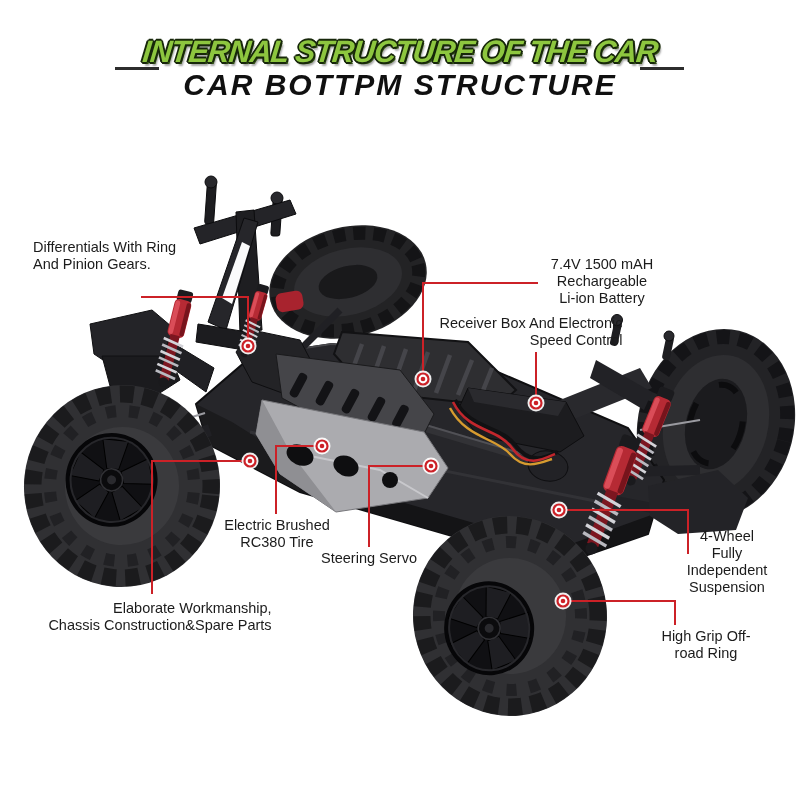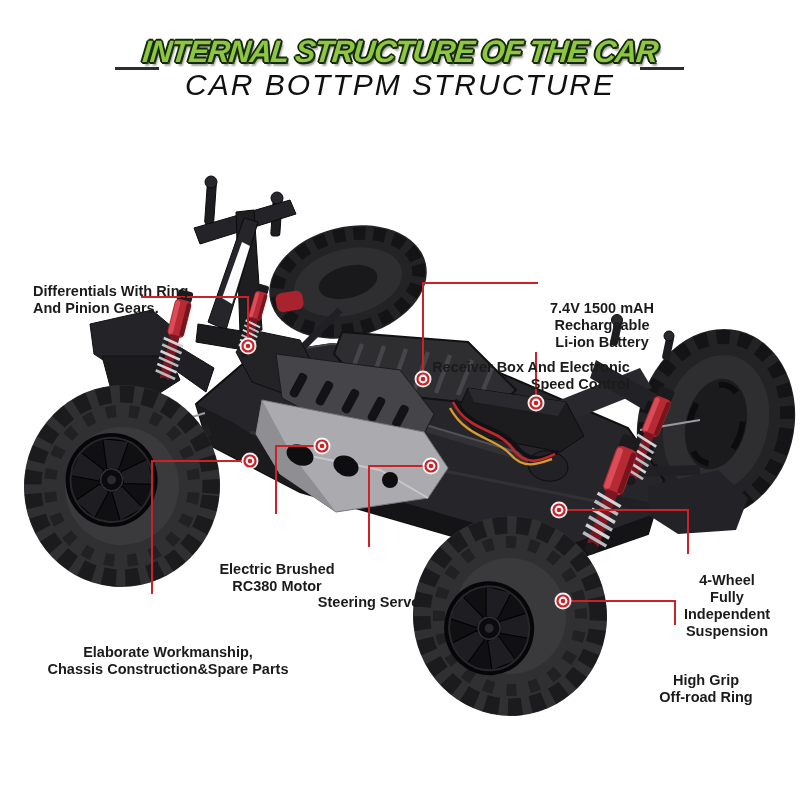--- a/index.html
+++ b/index.html
@@ -19,32 +19,31 @@
     color:var(--green);
     transform:skewX(-6deg) scaleX(.98);
     text-shadow:
       -2px 0 0 #17270a, 2px 0 0 #17270a, 0 -2px 0 #17270a, 0 2px 0 #17270a,
       -1px -1px 0 #17270a, 1px -1px 0 #17270a, -1px 1px 0 #17270a, 2px 2px 0 #2e4b10,
       3px 4px 2px rgba(0,0,0,.35);
     white-space:nowrap;
   }
   .title-black{
     position:absolute;top:68px;left:0;width:800px;text-align:center;
-    font-size:30px;font-weight:normal;font-style:italic;letter-spacing:2px;
+    font-size:30px;font-weight:bold;font-style:italic;letter-spacing:2px;
     color:#101010;white-space:nowrap;
   }
   .dash{position:absolute;top:67px;width:44px;height:3px;background:#2d2d2d;}
   .dash-left{left:115px;}
   .dash-right{left:640px;}
   
   .label{
-    position:absolute;color:var(--label);font-weight:bold;font-size:14.5px;
+    position:absolute;color:var(--label);font-weight:normal;font-size:14.5px;
     line-height:17px;white-space:pre-line;text-align:center;
     transform:translateX(-50%);
-    margin-top:44px;
   }
   .label.align-left{text-align:left;transform:none;}
   
   #car-svg{position:absolute;left:0;top:0;}
   .cline{fill:none;stroke:var(--callout);stroke-width:2;}
   .cdot-halo{fill:#ffffff;opacity:.92;}
   .cdot-ring{fill:#ffffff;stroke:var(--callout);stroke-width:2.2;}
   .cdot-core{fill:var(--callout);}
 </style>
 </head>
@@ -289,20 +288,20 @@
 </svg>
 
 <div class="label align-left" style="left:33px;  top:239px;">Differentials With Ring
 And Pinion Gears.</div>
 <div class="label" style="left:602px; top:256px;">7.4V 1500 mAH
 Rechargeable
 Li-ion Battery</div>
 <div class="label" style="left:531px; top:315px;text-align:right;">Receiver Box And Electronic
 Speed Control</div>
 <div class="label" style="left:277px; top:517px;">Electric Brushed
-RC380 Motor</div>
+RC380 Tire</div>
 <div class="label" style="left:369px; top:550px;text-align:center;">Steering Servo</div>
-<div class="label" style="left:168px; top:600px;">Elaborate Workmanship,
+<div class="label" style="left:160px; top:600px;text-align:right;">Elaborate Workmanship,
 Chassis Construction&amp;Spare Parts</div>
 <div class="label" style="left:727px; top:528px;">4-Wheel Fully
 Independent
 Suspension</div>
 <div class="label" style="left:706px; top:628px;">High Grip Off-road Ring</div>
 
 </body></html>

